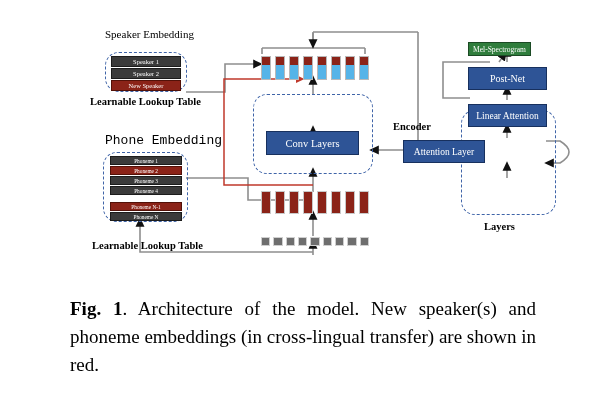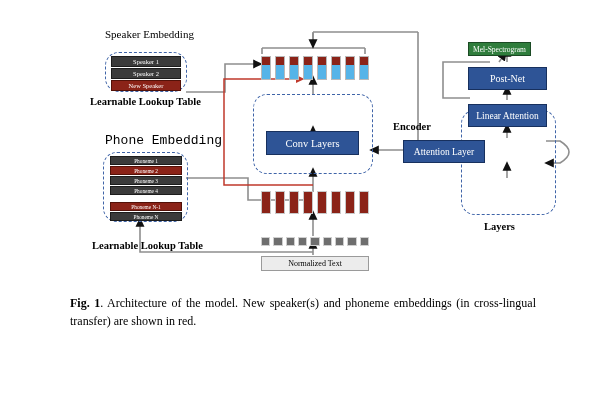--- a/index.html
+++ b/index.html
@@ -18,21 +18,21 @@
   .red-row{background:#8b2318;border:1px solid #531108;color:#ffffff;}
   .normtext{background:#ececec;border:1px solid #9a9a9a;color:#000;}
 
   .dashbox{position:absolute;box-sizing:border-box;
            border:1.6px dashed #3f64a8;border-radius:14px;background:transparent;}
 
   .caplabel{position:absolute;font-weight:bold;color:#000;white-space:nowrap;}
   .plainlabel{position:absolute;color:#000;white-space:nowrap;}
 
   #caption{position:absolute;left:70px;top:295px;width:466px;
-           font-family:"Liberation Serif", serif;font-size:12px;
+           font-family:"Liberation Serif", serif;font-size:19px;
            line-height:1.48;text-align:justify;color:#000;}
   #caption b{font-weight:bold;}
 </style>
 </head>
 <body>
 
 <div id="fig">
 
   <svg width="600" height="290" viewBox="0 0 600 290">
     <defs>
@@ -180,19 +180,18 @@
 
   <div class="box blue" style="left:374px;top:140px;width:82px;height:23px;font-size:9.5px;margin-left:29px;">Attention Layer</div>
 
   <div class="box blue" style="left:468px;top:104px;width:79px;height:23px;font-size:9.5px;">Linear Attention</div>
 
   <div class="caplabel" style="left:484px;top:221px;font-size:10.5px;">Layers</div>
 
   <div class="box blue" style="left:468px;top:67px;width:79px;height:23px;font-size:10px;">Post-Net</div>
   <div class="box green" style="left:468px;top:42px;width:63px;height:14px;font-size:7.5px;">Mel-Spectrogram</div>
 
-  <div class="box normtext" style="left:261px;top:256px;width:108px;height:15px;font-size:8px;">Normalized Text</div>
 
 </div>
 
 <div id="caption">
   <b>Fig. 1</b><span>.</span><span>  Architecture of the model.  New speaker(s) and phoneme embeddings (in cross-lingual transfer) are shown in red.</span>
 </div>
 
 </body></html>

